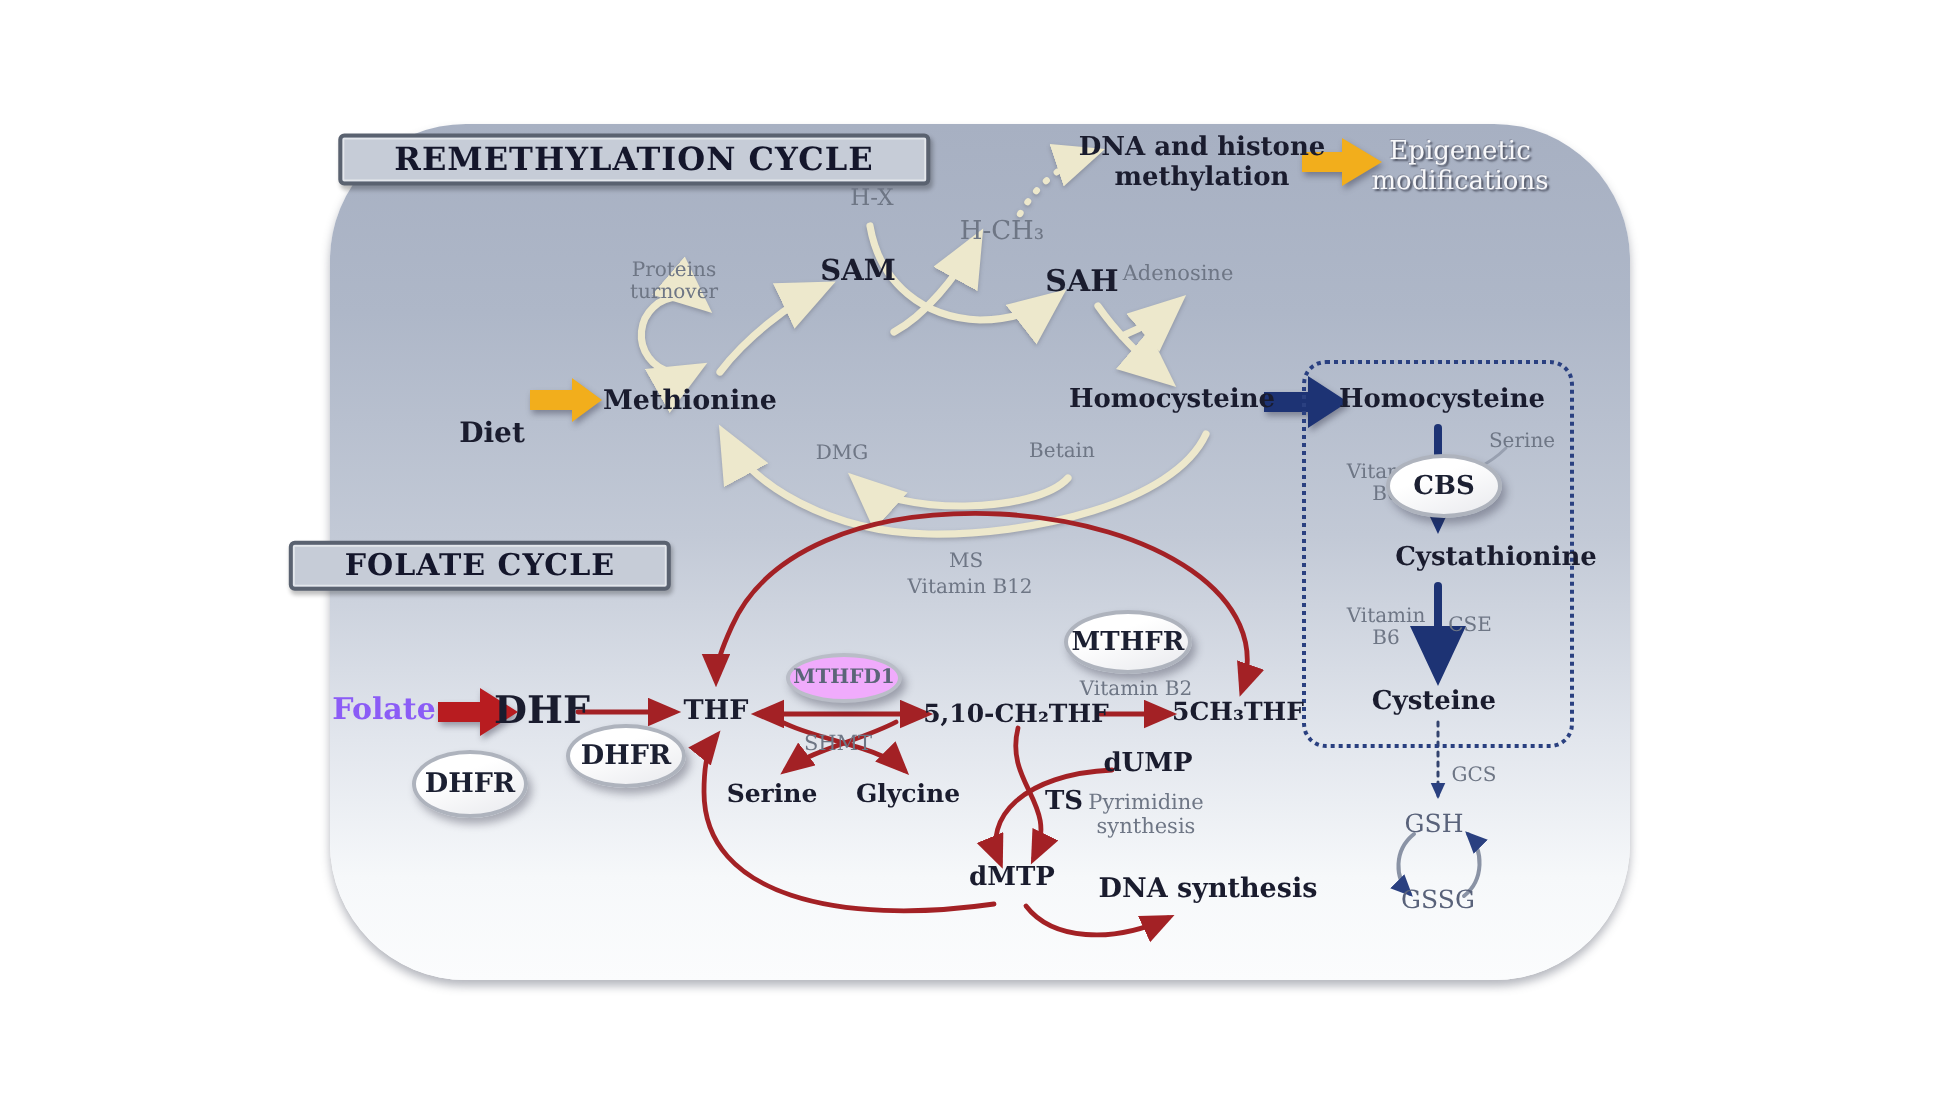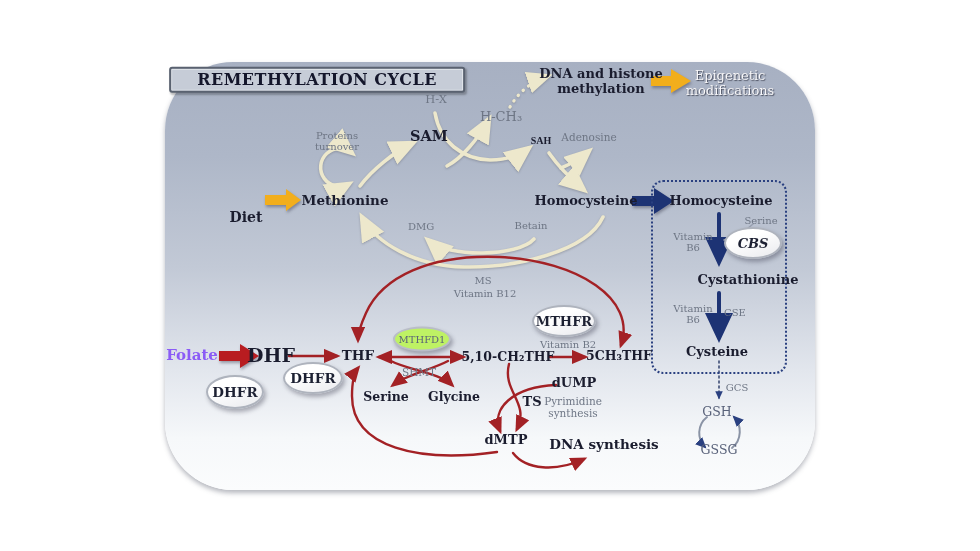--- a/index.html
+++ b/index.html
@@ -34,21 +34,21 @@
     padding:2px 26px;line-height:1.15;letter-spacing:0.5px;
   }
   .oval{
     position:absolute;transform:translate(-50%,-50%);
     background:linear-gradient(160deg,#ffffff 35%,#e9eaee 100%);
     border:2px solid #aeb3bd;border-radius:50%;
     box-shadow:2px 3px 4px rgba(40,40,60,0.35);
     display:flex;align-items:center;justify-content:center;
     font-weight:bold;color:#1c2032;
   }
-  .oval.small{background:#bef264;border-color:#b9bdc7;color:#5b6478;font-weight:normal;}
+  .oval.small{background:#f0abfc;border-color:#b9bdc7;color:#5b6478;font-weight:bold;}
   #dottedbox{
     position:absolute;left:651px;top:180px;width:132px;height:190px;
     border:2px dotted #2a4080;border-radius:12px;
   }
 </style>
 </head>
 <body>
 
 <div id="stage">
   <div id="panel"></div>
@@ -107,29 +107,30 @@
       <polygon points="265,195 286,195 286,189 301,200 286,211 286,205 265,205" fill="#f2ae1c"></polygon>
       <polygon points="651,76 671,76 671,69 691,81 671,93 671,86 651,86" fill="#f2ae1c"></polygon>
       <polygon points="219,351 240,351 240,344 259,356 240,368 240,361 219,361" fill="#b81c20"></polygon>
       <polygon points="632,196 654,196 654,188 674,201 654,214 654,206 632,206" fill="#1d3374"></polygon>
     </g>
   </svg>
 
   <div id="dottedbox"></div>
 
   <div class="titlebox" style="left:317px;top:80px;font-size:16px;">REMETHYLATION CYCLE</div>
+  <div class="titlebox" style="left:240px;top:283px;font-size:15px;">FOLATE CYCLE</div>
 
   <div class="lbl bold" style="left:246px;top:200px;font-size:14px;margin-top:18px;">Diet</div>
   <div class="lbl bold" style="left:345px;top:201px;font-size:13.5px;">Methionine</div>
   <div class="lbl gray" style="left:337px;top:141px;">Proteins
 turnover</div>
   <div class="lbl bold" style="left:429px;top:136px;font-size:14.5px;">SAM</div>
   <div class="lbl gray" style="left:436px;top:99px;font-size:11.5px;">H-X</div>
   <div class="lbl gray" style="left:501px;top:105px;font-size:13px;margin-top:12px;">H-CH₃</div>
-  <div class="lbl bold" style="left:541px;top:141px;font-size:10px;font-family:Liberation Serif, serif;">SAH</div>
+  <div class="lbl bold" style="left:541px;top:141px;font-size:15px;">SAH</div>
   <div class="lbl gray" style="left:589px;top:138px;font-size:10.5px;">Adenosine</div>
   <div class="lbl bold" style="left:586px;top:201px;">Homocysteine</div>
   <div class="lbl gray" style="left:421px;top:227px;">DMG</div>
   <div class="lbl gray" style="left:531px;top:226px;">Betain</div>
   <div class="lbl bold" style="left:601px;top:82px;">DNA and histone
 methylation</div>
   <div class="lbl emboss" style="left:730px;top:84px;">Epigenetic
 modifications</div>
 
   <div class="lbl bold" style="left:721px;top:201px;">Homocysteine</div>
@@ -168,16 +169,16 @@
     </div>
   <div class="oval" style="left:313px;top:378px;width:56px;height:28px;font-size:13.5px;">
       <span>DHFR</span>
     </div>
   <div class="oval small" style="left:422px;top:339px;width:54px;height:21px;font-size:10px;">
       <span>MTHFD1</span>
     </div>
   <div class="oval" style="left:564px;top:321px;width:60px;height:28px;font-size:13px;align-items:center;">
       <span>MTHFR</span>
     </div>
-  <div class="oval" style="left:753px;top:243px;width:54px;height:28px;font-size:13px;font-style:italic;">
+  <div class="oval" style="left:722px;top:243px;width:54px;height:28px;font-size:13px;">
       <span>CBS</span>
     </div>
 </div>
 
 </body></html>

